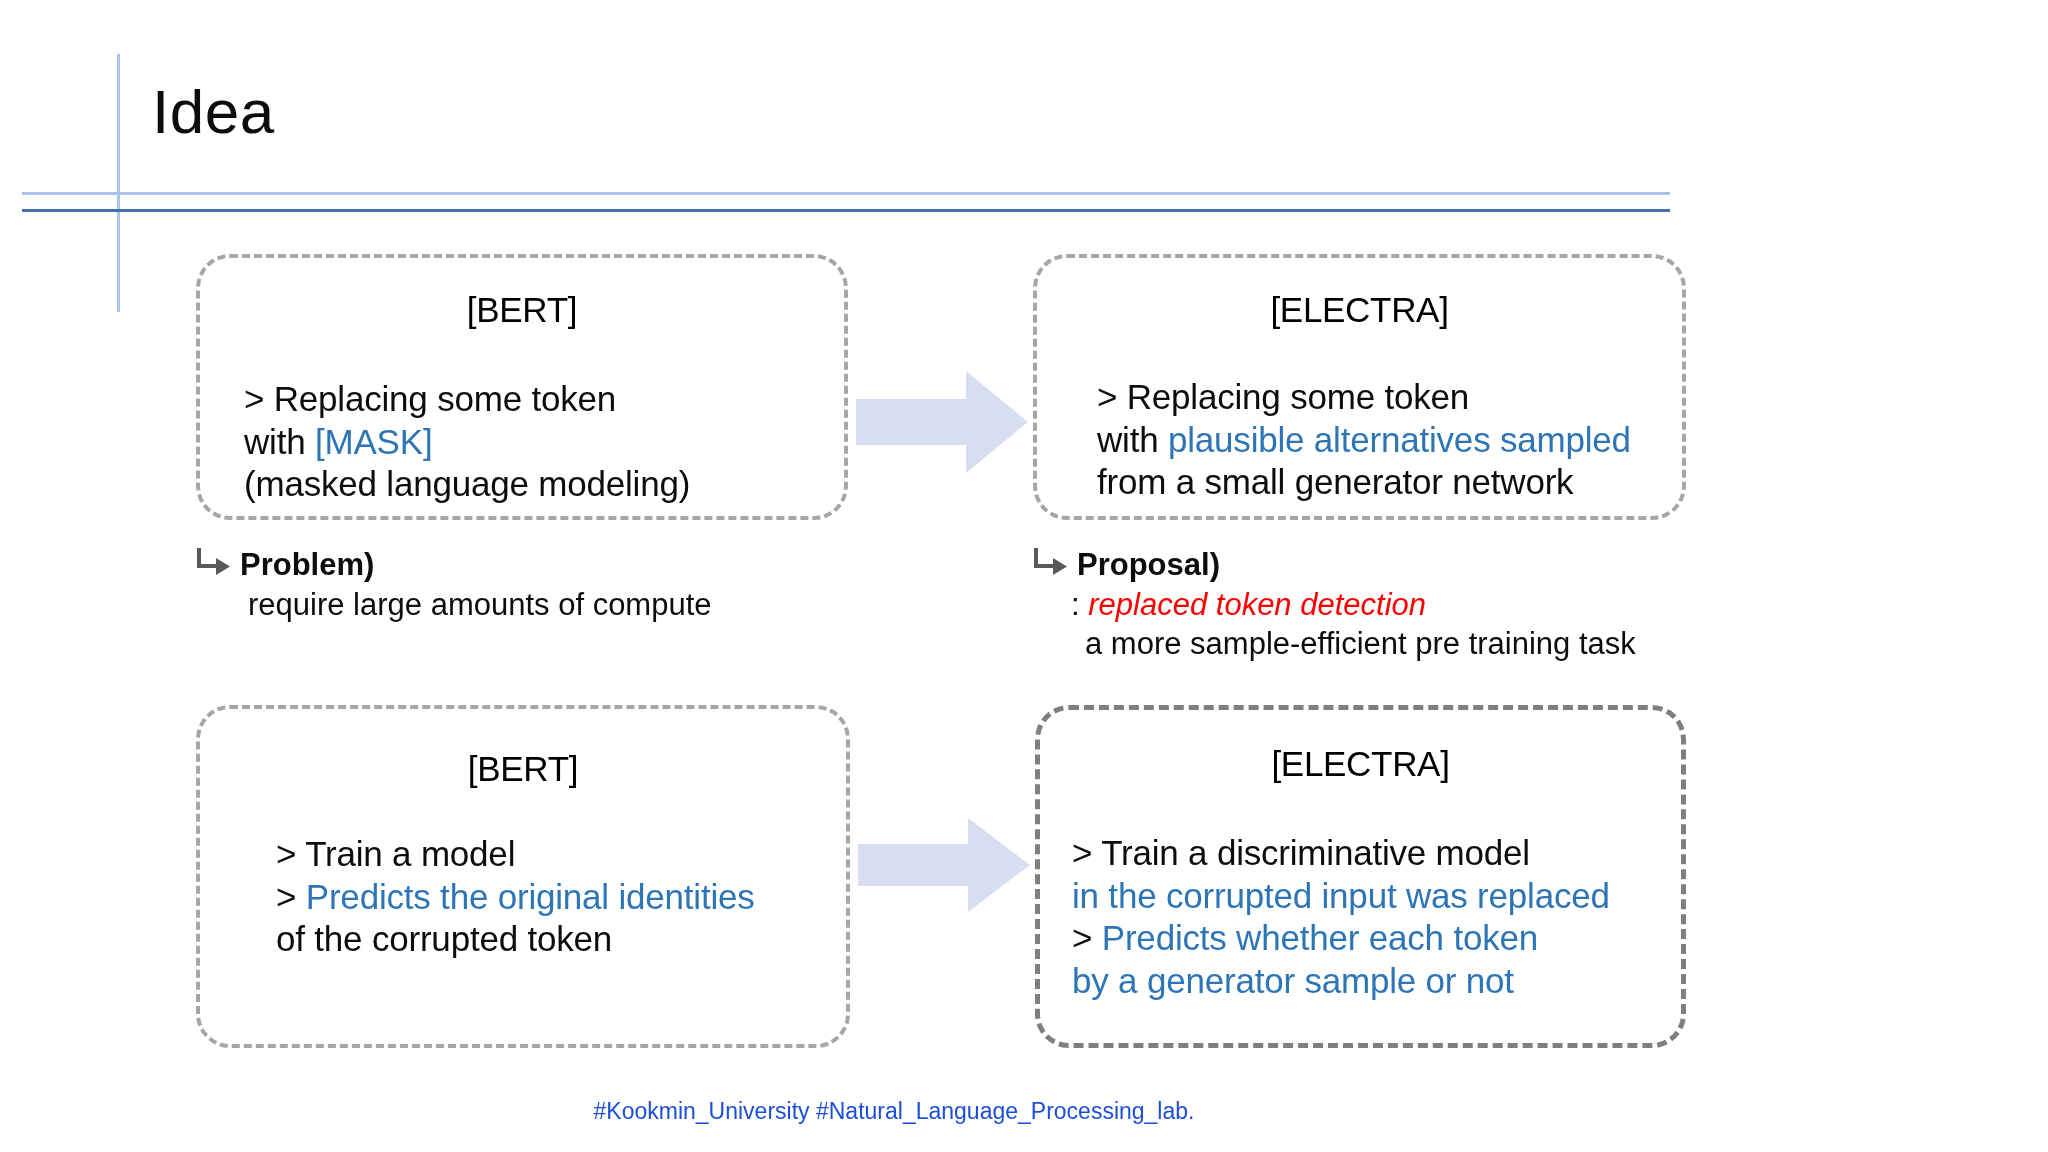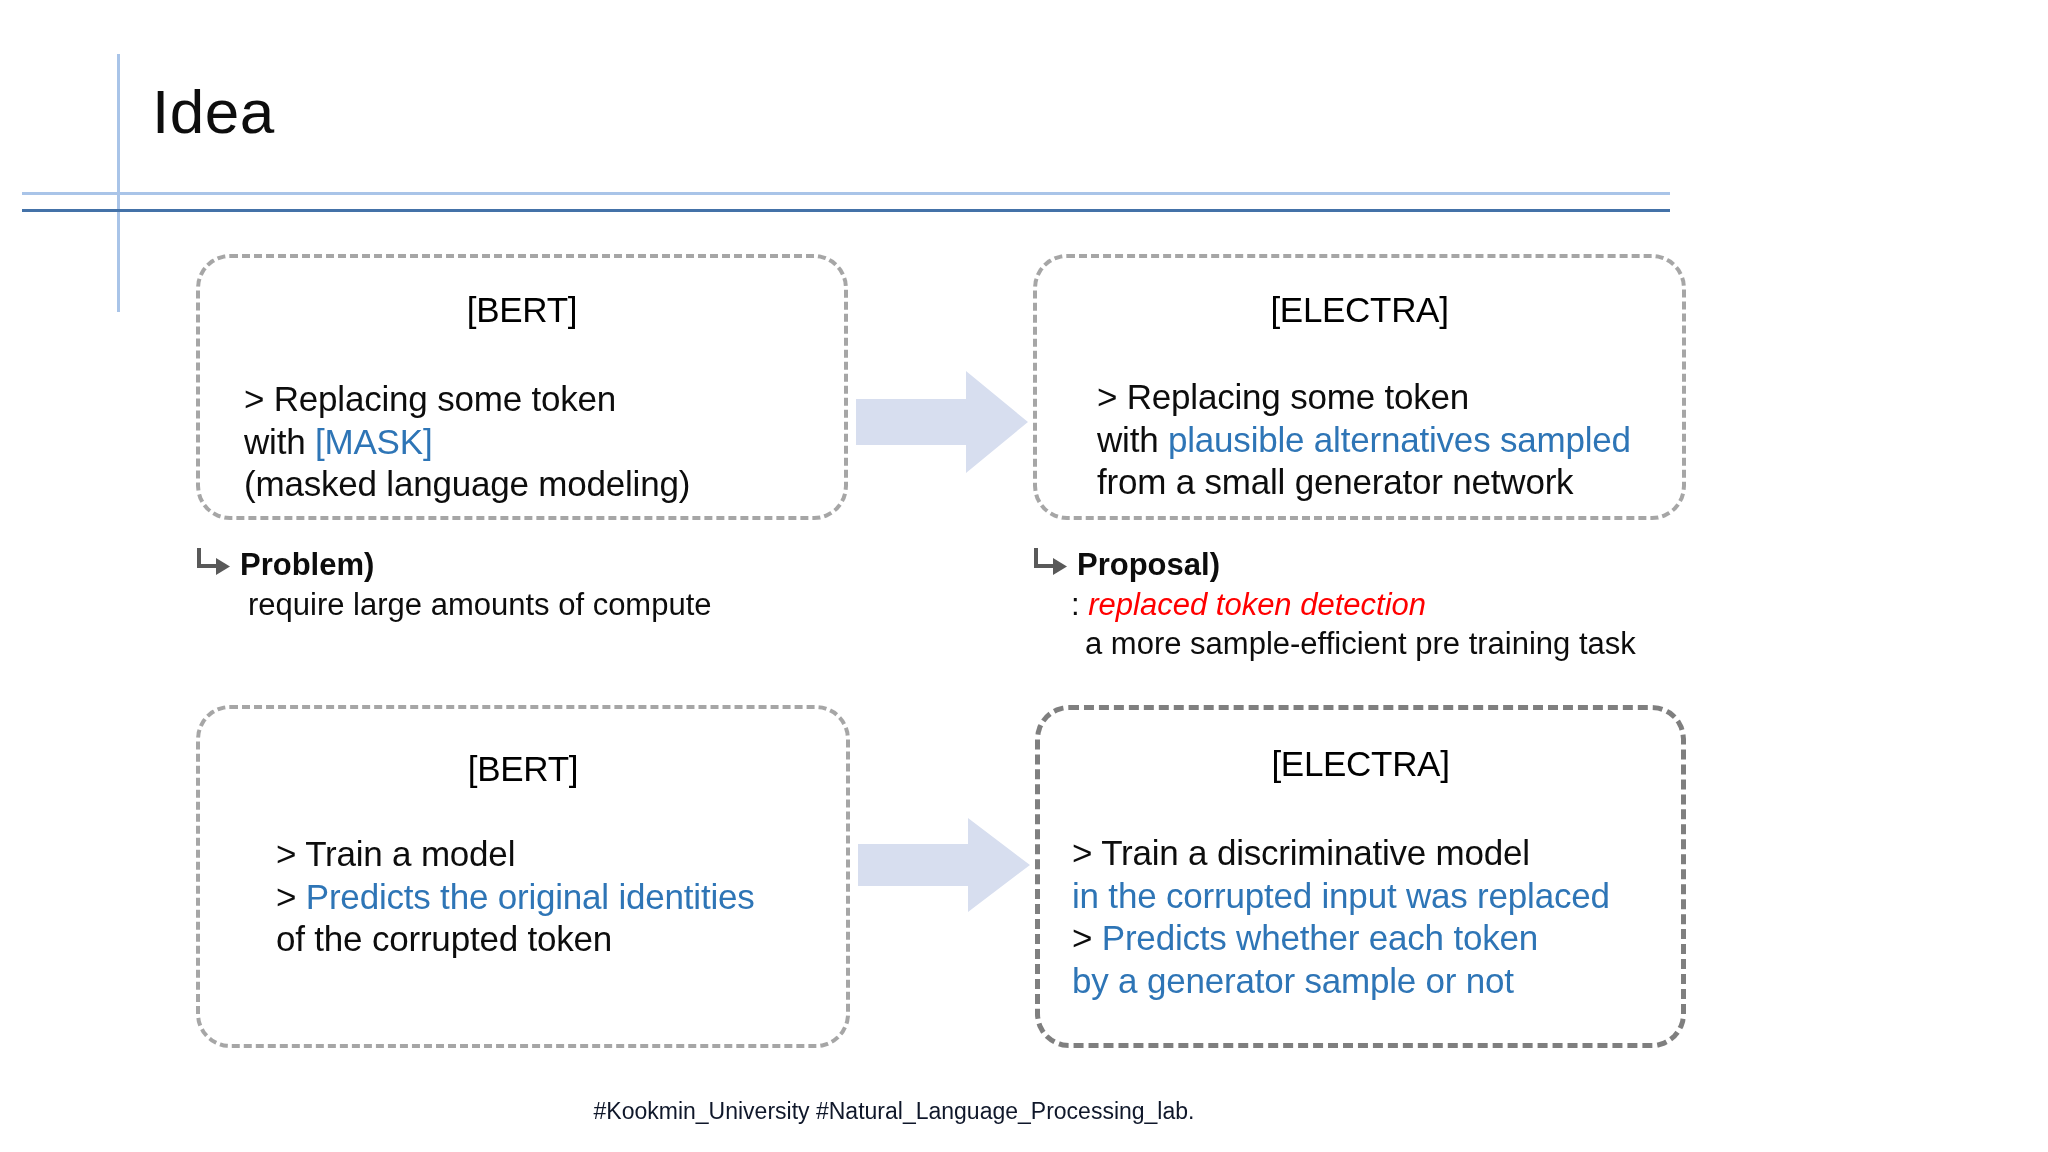--- a/index.html
+++ b/index.html
@@ -116,21 +116,21 @@
   }
 
   
   .footer {
     position: absolute;
     left: 0;
     right: 0;
     top: 1098px;
     text-align: center;
     font-size: 23px;
-    color: #0f172a;
+    color: #1d4ed8;
   }
   .page-number {
     position: absolute;
     left: 1876px;
     top: 1096px;
     font-size: 26px;
     color: #1a1a1a;
   }
 
   

